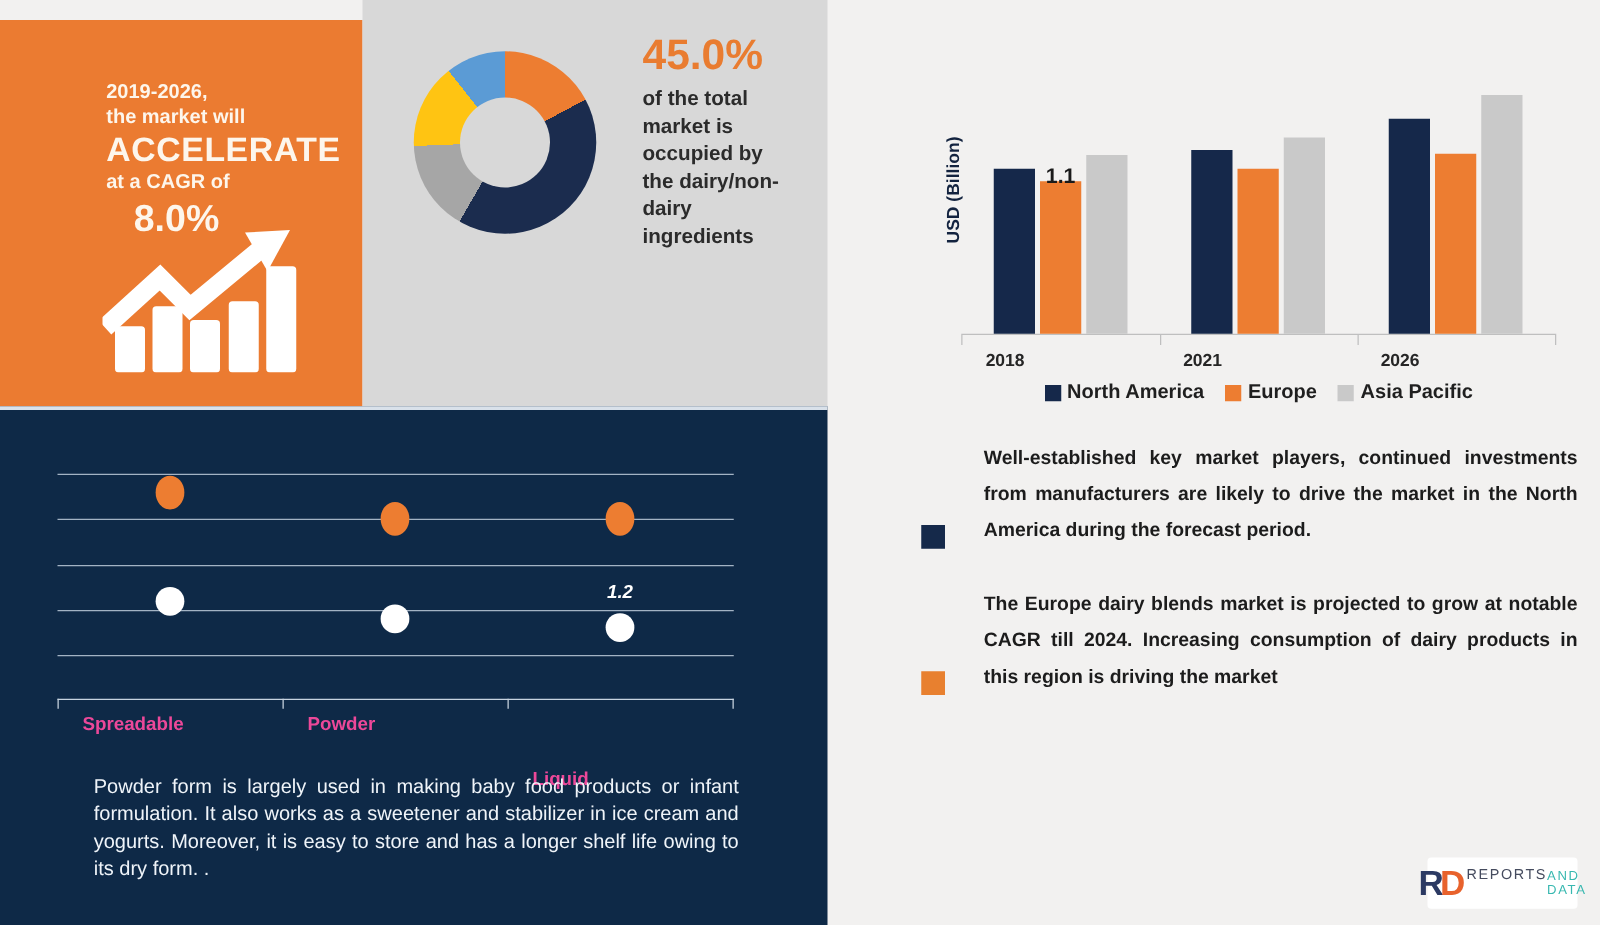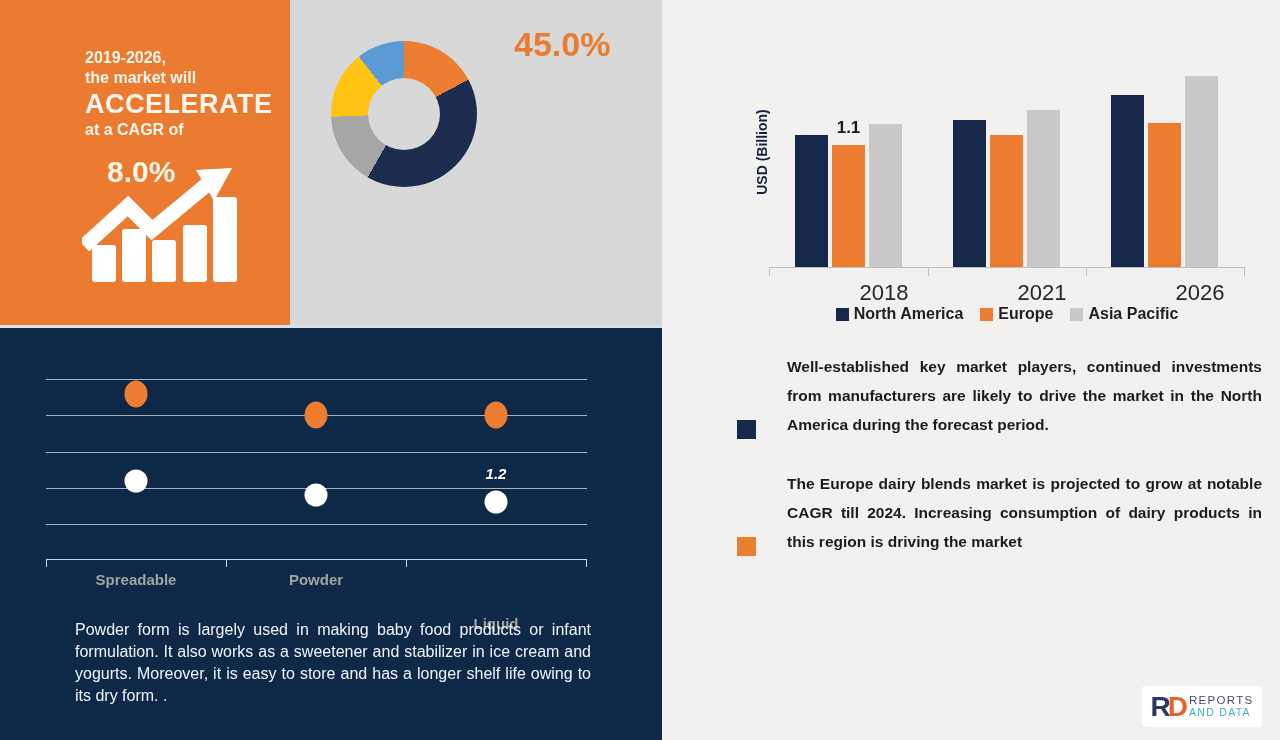--- a/index.html
+++ b/index.html
@@ -2,77 +2,77 @@
 <html><head>
 <meta charset="utf-8">
 <style>
   * { margin:0; padding:0; box-sizing:border-box; }
   html,body { background:#cfcfcf; }
   .canvas {
     position:relative; width:1280px; height:740px; overflow:hidden;
     background:#F2F1F0; font-family:"Liberation Sans", sans-serif;
   }
   
-  .panel-orange { position:absolute; left:0; top:0; width:290px; height:405px; background:#EB7B31; }
+  .panel-orange { position:absolute; left:0; top:16px; width:290px; height:405px; background:#EB7B31; }
   .cagr-text { position:absolute; left:85px; top:48px; color:#FDF6EC; }
   .cagr-line { font-size:16px; font-weight:600; line-height:20px; }
   .cagr-accelerate { font-size:27px; font-weight:700; line-height:32px; letter-spacing:.5px; }
-  .cagr-value { font-size:30px; font-weight:700; line-height:34px; margin-left:22px; margin-top:15px; }
+  .cagr-value { font-size:30px; font-weight:700; line-height:34px; margin-left:22px; margin-top:3px; }
   .growth-icon { position:absolute; left:82px; top:168px; }
   
   .panel-gray { position:absolute; left:290px; top:0; width:372px; height:325px; background:#D8D8D8; }
   .donut { position:absolute; left:41px; top:41px; width:146px; height:146px; border-radius:50%; }
   .donut-hole { position:absolute; left:37px; top:37px; width:72px; height:72px; border-radius:50%; background:#D8D8D8; }
   .stat-block { position:absolute; left:224px; top:26px; width:122px; }
   .stat-value { font-size:34px; font-weight:700; color:#E97C30; line-height:36px; }
   .stat-caption { margin-top:6px; font-size:16.5px; font-weight:700; color:#2B2B2B; line-height:22px; }
   .gray-par { position:absolute; left:20px; top:210px; width:330px; font-size:15.5px; font-weight:700;
               color:#222; line-height:21.5px; text-align:justify; }
   
   .panel-navy { position:absolute; left:0; top:325px; width:662px; height:415px; background:#0E2947;
                 border-top:3px solid #D9E1EA; }
   .dotplot { position:absolute; left:0; top:0; width:662px; height:270px; }
   .gridline { position:absolute; left:46px; width:541px; height:1px; background:rgba(214,226,238,.75); }
   .dp-axis { position:absolute; left:46px; top:231px; width:541px; height:1px; background:#C7D3E0; }
   .dp-tick { position:absolute; top:231px; width:1px; height:8px; background:#C7D3E0; }
-  .dp-cat { position:absolute; top:243px; width:140px; margin-left:-70px; text-align:center;
-            color:#a3a3a3; font-weight:700; font-size:15px; }
+  .dp-cat { position:absolute; top:243px; width:140px; margin-left:-70px; 
+            color:#ec4899; font-weight:700; font-size:15px; }
   .dot { position:absolute; border-radius:50%; transform:translate(-50%,-50%); }
   .dp-label { position:absolute; transform:translate(-50%,0); color:#FFFFFF; font-weight:700; font-size:15px;font-style:italic; }
   .navy-par { position:absolute; left:75px; top:291px; width:516px; font-size:16px; font-weight:400;
               color:#EFF4F9; line-height:22px; text-align:justify; }
   
   .barchart-ylabel { position:absolute; left:762px; top:152px; transform:translate(-50%,-50%) rotate(-90deg);
                      font-size:14px; font-weight:700; color:#13233F; white-space:nowrap; }
   .plot { position:absolute; left:769px; top:58px; width:476px; height:210px; border-bottom:1px solid #BFBFBF; }
   .bar { position:absolute; bottom:0; width:33px; }
   .bc-tick { position:absolute; top:210px; width:1px; height:8px; background:#BFBFBF; }
-  .bc-xlabel { position:absolute; top:222px; width:120px; margin-left:-60px; text-align:right;
-               font-size:22px; font-weight:400; color:#262626; }
+  .bc-xlabel { position:absolute; top:222px; width:120px; margin-left:-60px; text-align:left;
+               font-size:14px; font-weight:700; color:#262626; }
   .bc-annotation { position:absolute; transform:translate(-50%,0); font-size:17px; font-weight:700; color:#1A1A1A; }
   .legend { position:absolute; left:769px; top:305px; width:476px; display:flex; justify-content:center;
             gap:17px; align-items:center; }
   .legend-item { display:flex; align-items:center; gap:5px; }
   .legend-swatch { width:13px; height:13px; }
   .legend-label { font-size:16px; font-weight:700; color:#1F1F1F; }
   
   .bullets { position:absolute; left:737px; top:352px; width:527px; }
   .bullet { display:flex; align-items:flex-end; }
   .bullet + .bullet { margin-top:30px; }
   .bullet-swatch { width:19px; height:19px; margin-top:5px; flex:0 0 auto; }
   .bullet-text { margin-left:31px; width:475px; font-size:15.5px; font-weight:700; color:#1C1C1C;
                  line-height:29px; text-align:justify; }
   .bullet:nth-child(3) { margin-top:38px; }
   
   .logo { position:absolute; left:1142px; top:686px; width:120px; height:41px; background:#FFFFFF;
           border-radius:3px; display:flex; align-items:center; justify-content:center; gap:4px; }
   .logo-mark { font-weight:700; font-size:28px; line-height:28px; letter-spacing:-3px; }
   .logo-r { color:#2C3A63; }
   .logo-d { color:#E8622C; }
-  .logo-text { display:flex; flex-direction:column; line-height:11px; }
+  .logo-text { display:flex; flex-direction:row; line-height:11px; }
   .logo-reports { font-size:11.5px; letter-spacing:1.3px; color:#454B5E; font-weight:400; }
   .logo-anddata { font-size:10.5px; letter-spacing:1.3px; color:#38B8B0; font-weight:400; margin-top:1px; }
 </style>
 </head>
 <body>
 
 <div class="canvas">
 
   <section class="panel-orange">
     <div class="cagr-text">
@@ -94,20 +94,21 @@
       <polygon points="150,0 114,2 132,33" fill="#FFFFFF"></polygon>
     </svg>
   </section>
 
   <section class="panel-gray">
     <div class="donut" style="background: conic-gradient(rgb(237, 125, 49) 0deg, rgb(237, 125, 49) 61.9deg, rgb(27, 44, 78) 61.9deg, rgb(27, 44, 78) 209.9deg, rgb(166, 166, 166) 209.9deg, rgb(166, 166, 166) 267.8deg, rgb(255, 196, 18) 267.8deg, rgb(255, 196, 18) 321.8deg, rgb(91, 155, 213) 321.8deg, rgb(91, 155, 213) 360deg);">
       <div class="donut-hole"></div>
     </div>
     <div class="stat-block">
       <div class="stat-value">45.0%</div>
+      <div class="stat-caption">of the total market is occupied by the dairy/non-dairy ingredients</div>
     </div>
   </section>
 
   <section class="panel-navy">
     <div class="dotplot">
       <div class="dp-axis"></div>
     <div class="gridline" style="top: 51px;"></div>
         <div class="gridline" style="top: 87.25px;"></div>
         <div class="gridline" style="top: 123.5px;"></div>
         <div class="gridline" style="top: 159.75px;"></div>
@@ -141,21 +142,21 @@
       <div class="bar" style="left: 100px; width: 33px; height: 143px; background: rgb(201, 201, 201);"></div>
       <div class="bar" style="left: 258px; width: 33px; height: 157px; background: rgb(201, 201, 201);"></div>
       <div class="bar" style="left: 416px; width: 33px; height: 191px; background: rgb(201, 201, 201);"></div>
       <div class="bc-tick" style="left: 0px;"></div>
       <div class="bc-tick" style="left: 158.5px;"></div>
       <div class="bc-tick" style="left: 317px;"></div>
       <div class="bc-tick" style="left: 475px;"></div>
       <div class="bc-xlabel" style="left: 79.5px;">2018</div>
       <div class="bc-xlabel" style="left: 237.5px;">2021</div>
       <div class="bc-xlabel" style="left: 395.5px;">2026</div>
-      <div class="bc-annotation" style="left: 79.5px; top: 60px;">1.1</div>
+      <div class="bc-annotation" style="left: 79.5px; top: 73px;">1.1</div>
     </div>
   <div class="legend">
       <div class="legend-item">
         <span class="legend-swatch" style="background: rgb(21, 40, 74);"></span>
         <span class="legend-label">North America</span>
       </div>
       <div class="legend-item">
         <span class="legend-swatch" style="background: rgb(237, 125, 49);"></span>
         <span class="legend-label">Europe</span>
       </div>

